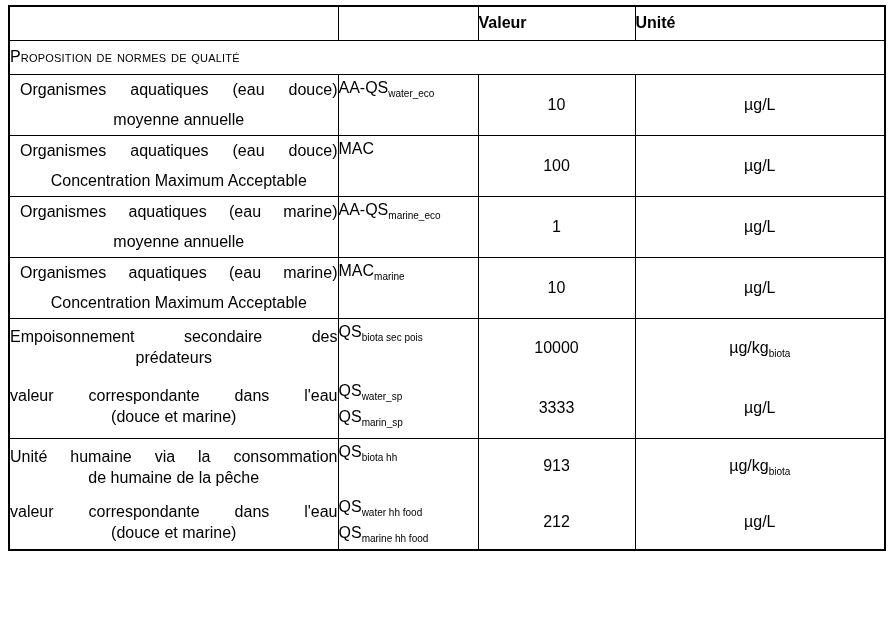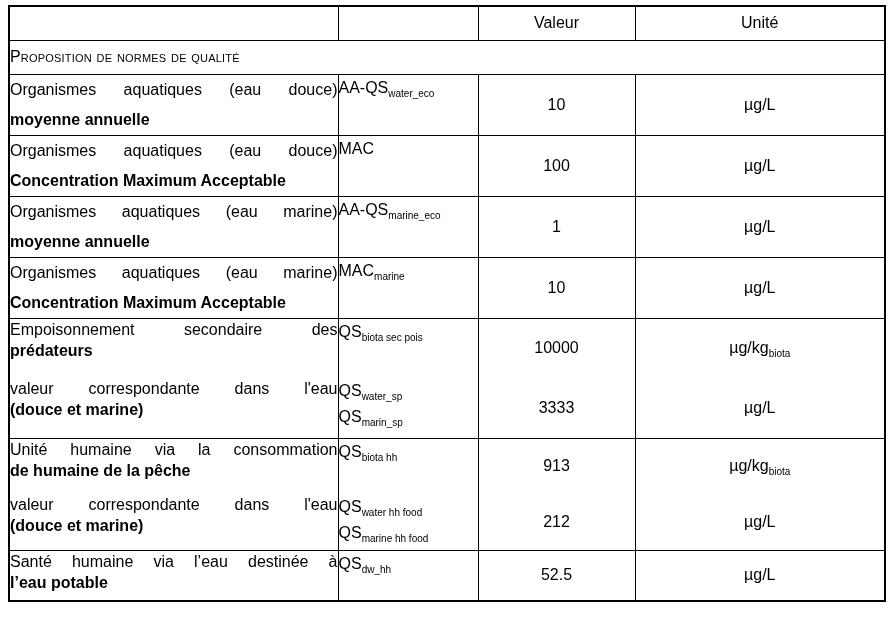--- a/index.html
+++ b/index.html
@@ -37,46 +37,45 @@
   tr.r-ga      { height: 60px; }
   tr.r-gb      { height: 60px; }
   tr.r-ga2     { height: 56px; }
   tr.r-gb2     { height: 56px; }
   tr.r-last    { height: 51px; }
   
   tr.no-bottom td { border-bottom: none; }
   tr.no-top td    { border-top: none; }
   
   td.hdr {
-    font-weight: normal;
-    text-align: center;
+    font-weight: bold;
     vertical-align: middle;
   }
   
   td.section {
     font-weight: normal;
     font-variant: small-caps;
     font-size: 17px;
     padding-left: 9px;
     vertical-align: middle;
     letter-spacing: 0.2px;
   }
   
   td.desc {
     vertical-align: top;
     padding: 4px 8px 0 10px;
   }
-  tr.lh-wide td.desc div { line-height: 30px; }
+  tr.lh-wide td.desc div { line-height: 30px; padding-left: 10px; }
   tr.lh-sm   td.desc div { line-height: 21px; }
-  tr.lh-sm   td.desc     { }
+  tr.lh-sm   td.desc     { padding-top: 7px; }
   td.desc .l1 {
     text-align: justify;
     text-align-last: justify;
   }
-  td.desc .l2 { text-align: left; font-weight: bold; }
+  td.desc .l2 { text-align: center; }
   
   td.code {
     vertical-align: top;
     padding: 3px 2px 0 6px;
   }
   td.code .code-line {
     line-height: 26px;
     white-space: nowrap;
   }
   
@@ -205,26 +204,15 @@
         <div class="l2">(douce et marine)</div>
       </td>
       <td class="code">
         <div class="code-line"><span>QS</span><sub>water hh food</sub></div>
         <div class="code-line"><span>QS</span><sub>marine hh food</sub></div>
       </td>
       <td class="val">212</td>
       <td class="unit"><span>µg/L</span><sub></sub></td>
     </tr>
 
-    <tr class="r-last lh-sm">
-      <td class="desc">
-        <div class="l1">Santé humaine via l’eau destinée à</div>
-        <div class="l2">l’eau potable</div>
-      </td>
-      <td class="code">
-        <div class="code-line"><span>QS</span><sub>dw_hh</sub></div>
-      </td>
-      <td class="val">52.5</td>
-      <td class="unit"><span>µg/L</span><sub></sub></td>
-    </tr>
   </tbody>
     </table>
 </div>
 
 </body></html>

